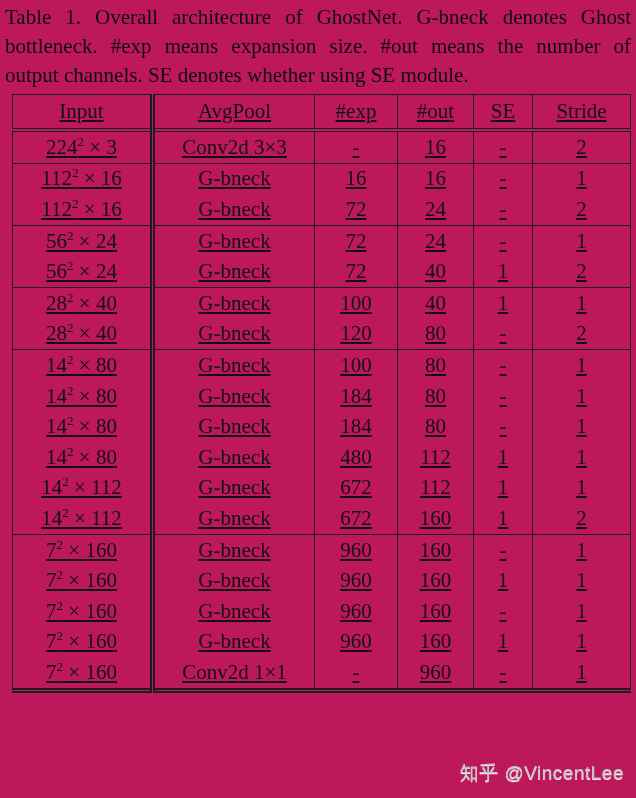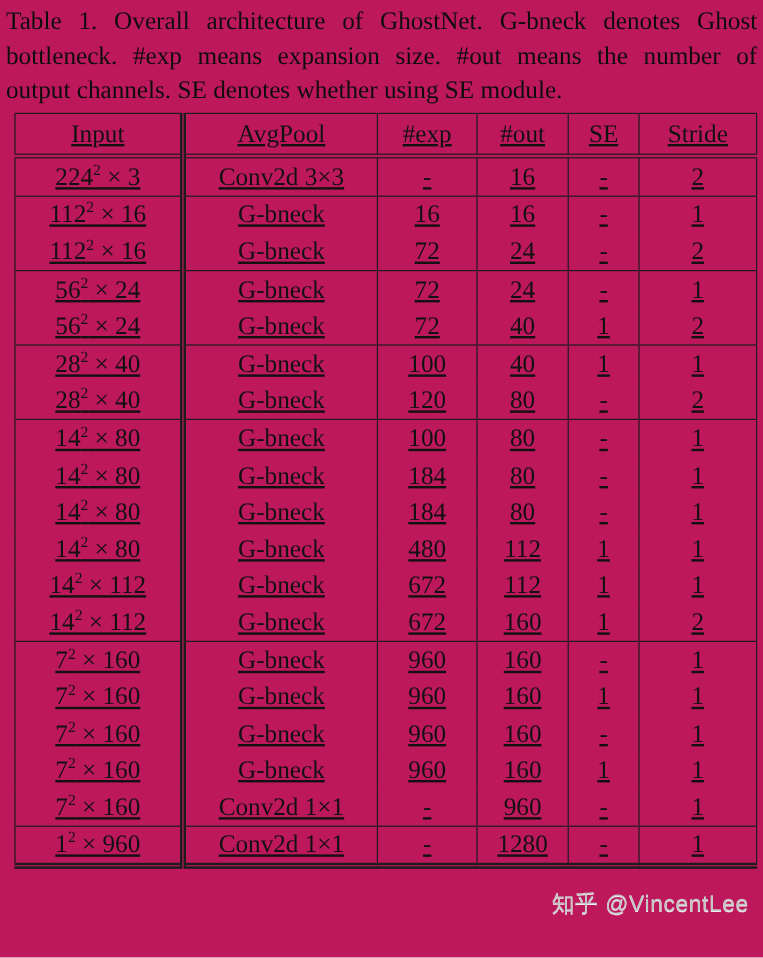--- a/index.html
+++ b/index.html
@@ -65,21 +65,21 @@
   }
   table.arch tbody tr.group-first {
     border-top: 1px solid #1c1c1c;
   }
   table.arch sup {
     font-size: 13px;
     line-height: 0;
   }
   .watermark {
     position: absolute;
-    top: 740px;
+    top: 760px;
     right: 12px;
     font-family: "Liberation Sans", "DejaVu Sans", sans-serif;
     font-size: 19px;
     letter-spacing: 0.5px;
     color: #c6c6c6;
     text-shadow: 0 1px 0 #efefef;
     pointer-events: none;
     white-space: nowrap;
   }
 </style>
@@ -251,26 +251,18 @@
           <td>1</td>
         </tr>
         <tr>
           <td>7<sup>2</sup> × 160</td>
           <td>Conv2d 1×1</td>
           <td>-</td>
           <td>960</td>
           <td>-</td>
           <td>1</td>
         </tr>
-        <tr class="group-first">
-          <td>1<sup>2</sup> × 960</td>
-          <td>Conv2d 1×1</td>
-          <td>-</td>
-          <td>1280</td>
-          <td>-</td>
-          <td>1</td>
-        </tr>
       </tbody>
   </table>
 
   <div class="watermark" style="color: rgb(198, 198, 198);">知乎 @VincentLee</div>
 
 </div>
 
 </body></html>

